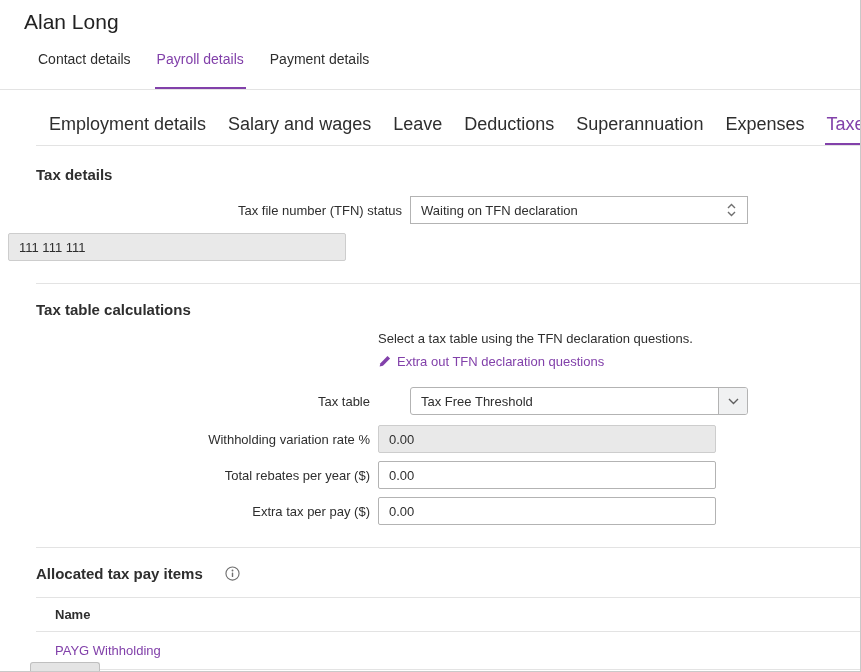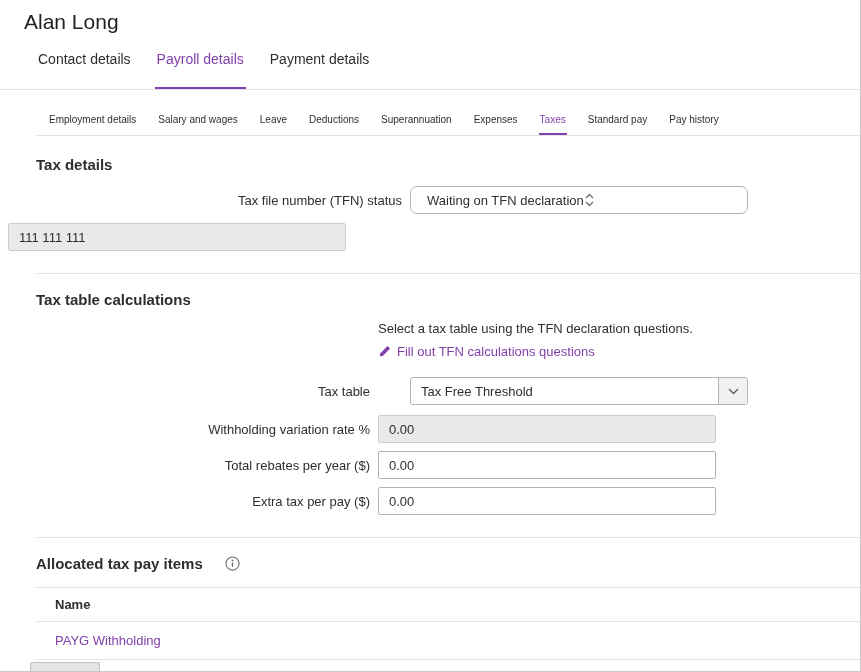--- a/index.html
+++ b/index.html
@@ -8,35 +8,35 @@
     background:#fff;border-right:1px solid #c9c9c9;border-bottom:1px solid #c9c9c9;
     font-family:"Liberation Sans",sans-serif;color:#2e2e2e;overflow:hidden;
   }
   .page-title{margin:10px 0 0 24px;font-size:21px;font-weight:500;color:#222;}
 
   .main-tabs{display:flex;margin-top:13px;padding-left:36px;border-bottom:1px solid #e3e3e3;}
   .mtab{font-size:14px;padding:4px 2px 10px;margin-right:22px;cursor:pointer;color:#2e2e2e;text-align:center;}
   .mtab.active{color:#8241aa;padding-bottom:20px;border-bottom:2px solid #8241aa;}
 
   .sub-tabs{display:flex;margin:14px 0 0 36px;padding-left:12px;border-bottom:1px solid #e3e3e3;}
-  .stab{font-size:10px;padding:10px 1px;margin-right:20px;cursor:pointer;color:#2e2e2e;white-space:nowrap;}
+  .stab{font-size:18px;padding:10px 1px;margin-right:20px;cursor:pointer;color:#2e2e2e;white-space:nowrap;}
   .stab.active{color:#8241aa;padding-bottom:8px;border-bottom:2px solid #8241aa;}
 
   .section-heading{margin:20px 0 0 36px;font-size:15px;font-weight:700;color:#2e2e2e;}
 
   .form-row{display:flex;align-items:center;}
   .form-label{width:370px;text-align:right;font-size:13px;color:#2e2e2e;flex:none;}
   .form-field{margin-left:8px;width:338px;flex:none;box-sizing:border-box;}
 
   .text-input{height:28px;border:1px solid #b3b3b3;border-radius:2px;padding:0 10px;
     font-size:13px;font-family:inherit;color:#2e2e2e;background:#fff;outline:none;}
   .text-input.disabled{background:#e9e9e9;border-color:#cdcdcd;color:#2e2e2e;}
 
-  .select-box{height:28px;border:1px solid #b3b3b3;border-radius:7px;background:#fff;
-    display:flex;align-items:center;justify-content:flex-start;padding:0 16px;cursor:pointer;}
+  .select-box{height:28px;border:1px solid #b3b3b3;border-radius:0;background:#fff;
+    display:flex;align-items:center;justify-content:space-between;padding:0 10px;cursor:pointer;}
   .select-value{font-size:13px;}
 
   .combo{height:28px;border:1px solid #b3b3b3;border-radius:3px;background:#fff;
     display:flex;align-items:center;cursor:pointer;overflow:hidden;}
   .combo-value{flex:1;padding:0 10px;font-size:13px;}
   .combo-btn{width:28px;align-self:stretch;border-left:1px solid #b3b3b3;background:#f0f1f2;
     display:flex;align-items:center;justify-content:center;cursor:pointer;}
 
   .divider{border:none;border-top:1px solid #e3e3e3;margin:22px 0 0 36px;}
 
@@ -109,21 +109,21 @@
     <h2 class="section-heading" style="margin-top:17px;">Tax table calculations</h2>
 
     <div class="helper-text">Select a tax table using the TFN declaration questions.</div>
 
     <div class="link-row">
       <span style="display:inline-flex;">
         <svg width="13" height="13" viewBox="0 0 16 16" fill="#8241aa">
             <path d="M11.7 1.1l3.2 3.2-8.8 8.8-4.1 1 1-4.1 8.7-8.9z"></path>
           </svg>
       </span>
-      <span>Fill out TFN calculations questions</span>
+      <span>Extra out TFN declaration questions</span>
     </div>
 
     <div class="form-row" style="margin-top:18px;gap:32px;">
       <label class="form-label">Tax table</label>
       <div class="combo form-field">
         <span class="combo-value">Tax Free Threshold</span>
         <span class="combo-btn">
           <svg width="11" height="7" viewBox="0 0 11 7" fill="none" stroke="#5f5f5f" stroke-width="1.4">
               <path d="M1 1 L5.5 5.5 L10 1"></path>
             </svg>

